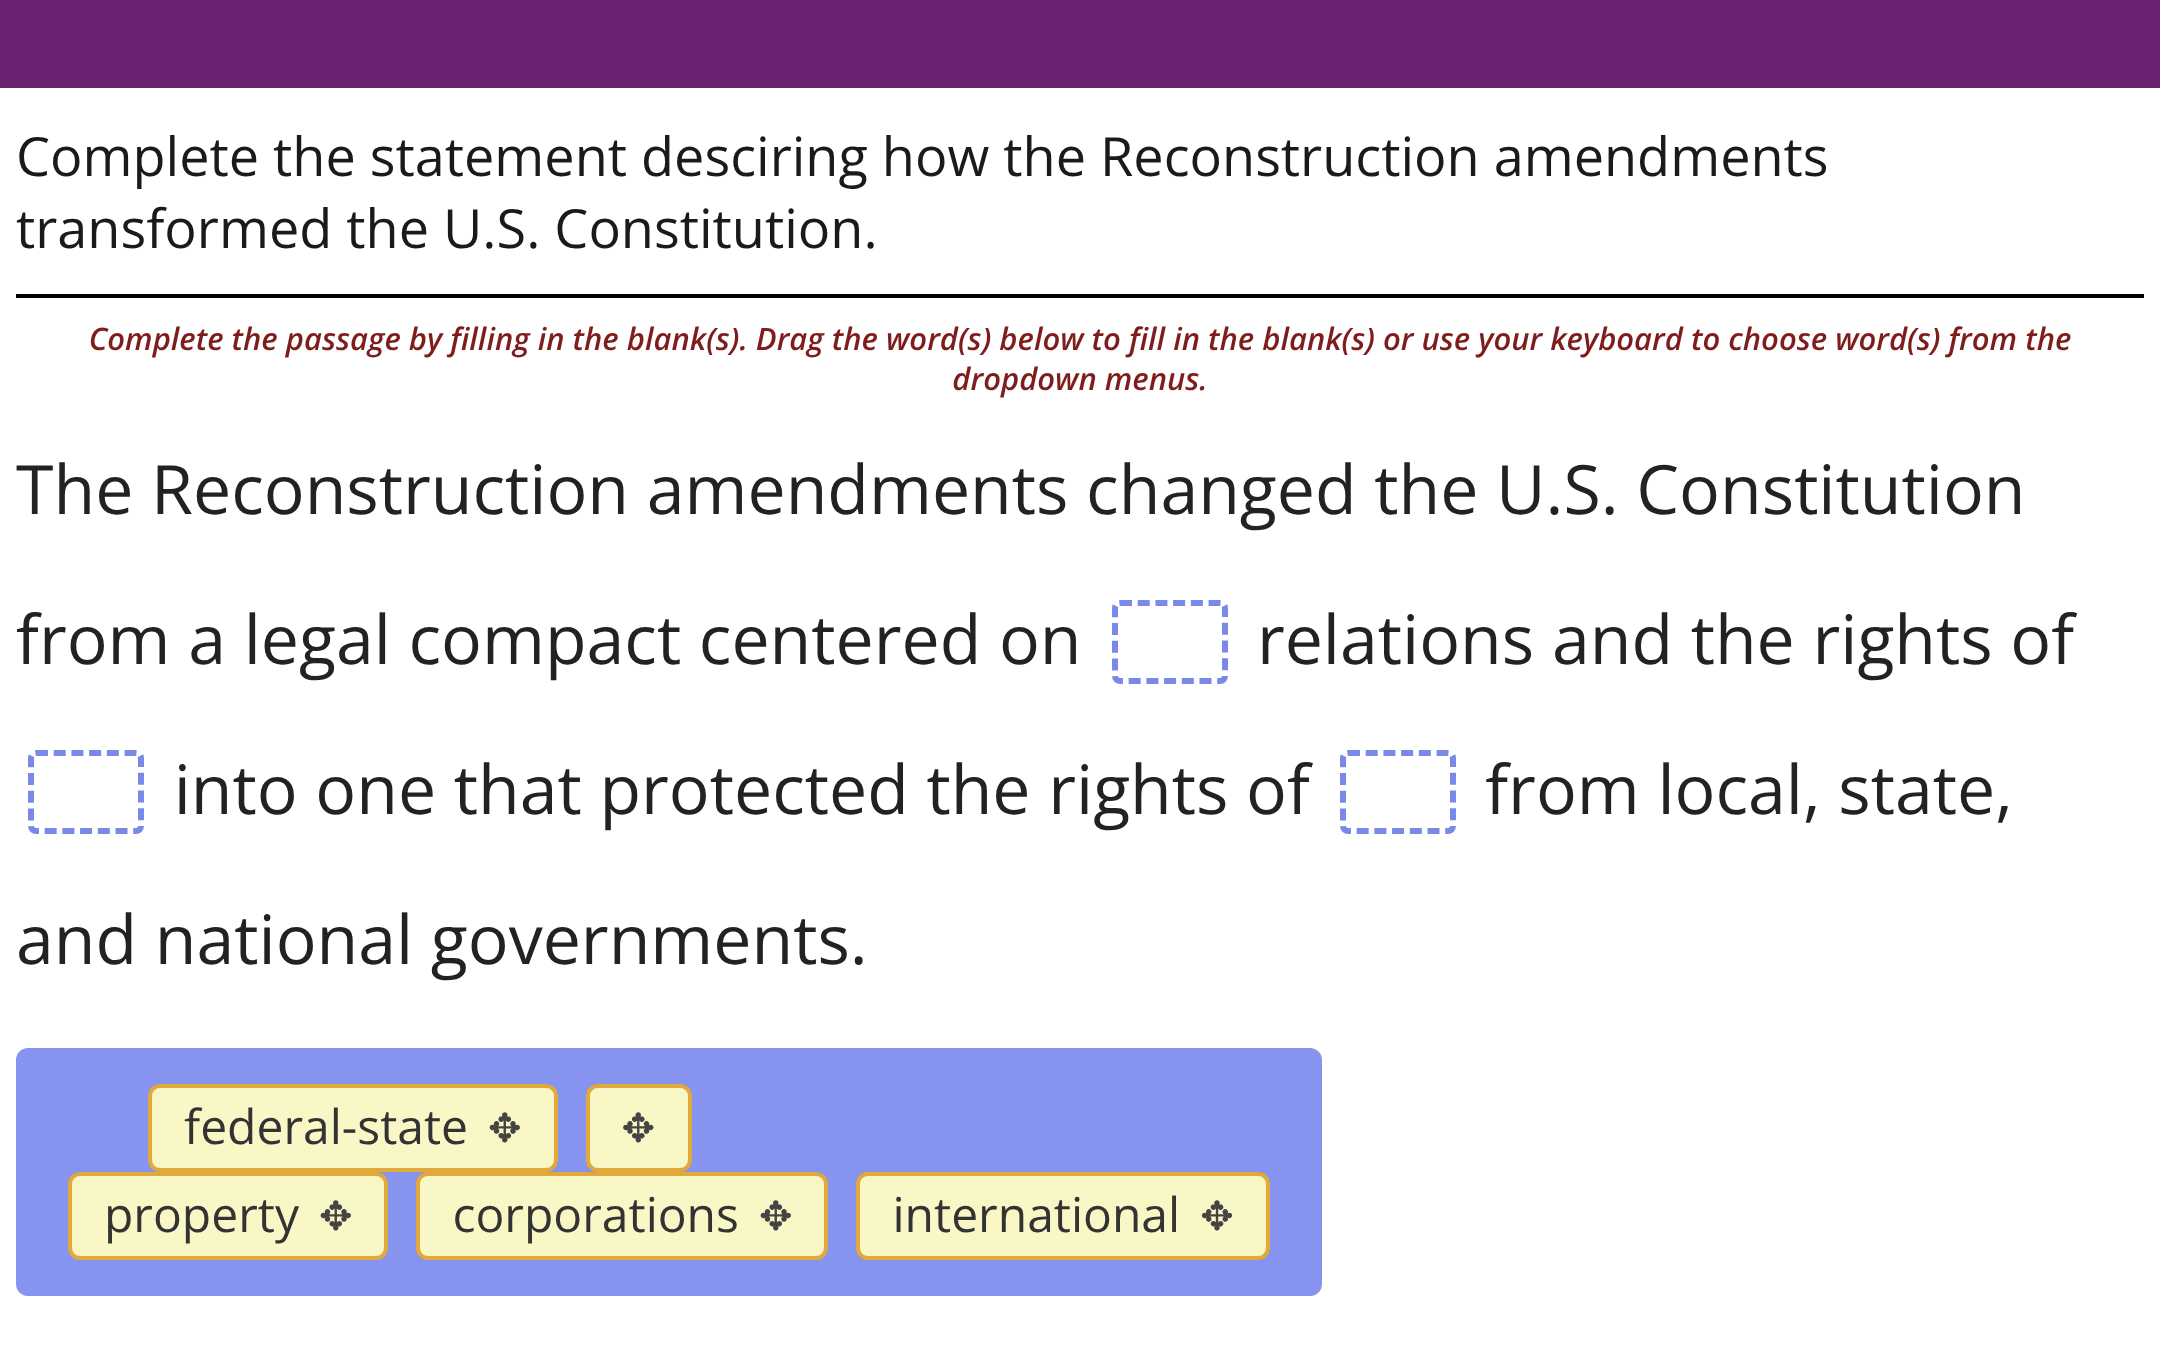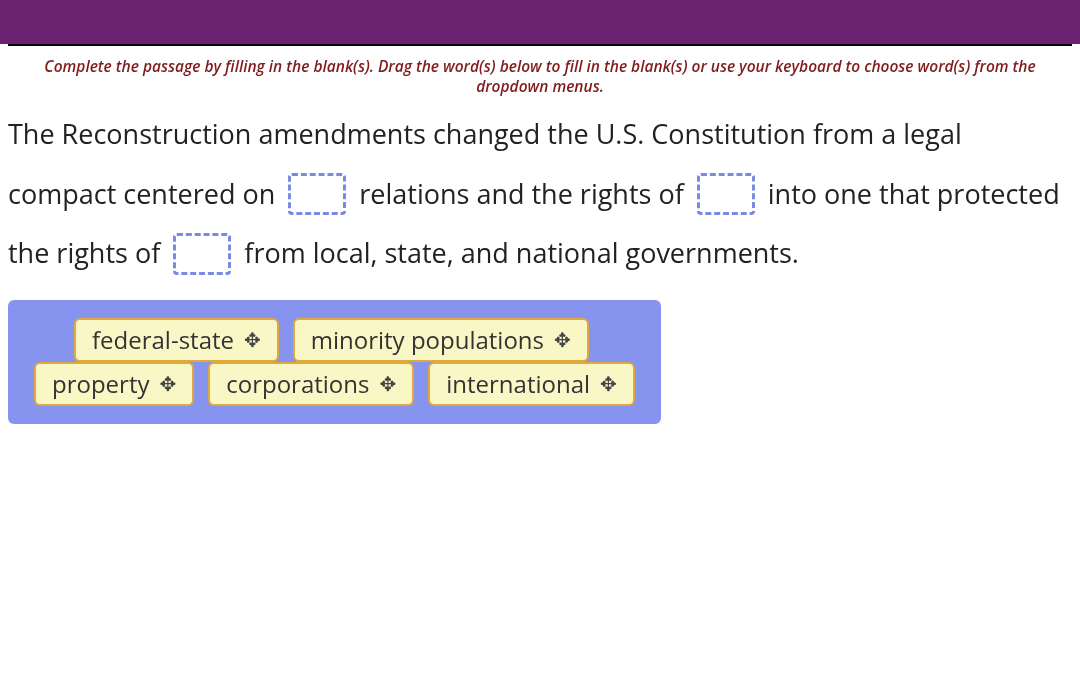--- a/index.html
+++ b/index.html
@@ -31,21 +31,21 @@
   .instructions {
     font-style: italic;
     font-weight: 600;
     text-align: center;
     font-size: 15.5px;
     color: #7f1d1d;
     padding: 0 10px 8px 10px;
     line-height: 1.3;
   }
   .passage {
-    font-size: 27px;
+    font-size: 34px;
     line-height: 2.2;
     color: #222;
     font-weight: 400;
   }
   .blank-slot {
     display: inline-block;
     min-width: 58px;
     height: 42px;
     border: 3px dashed #7a88e8;
     border-radius: 4px;
@@ -86,37 +86,37 @@
     line-height: 1;
   }
 </style>
 </head>
 <body>
 
 <div class="top-bar"></div>
 
 <div class="content">
 
+  <div class="question-title">Complete the statement desciring how the Reconstruction amendments transformed the U.S. Constitution.</div>
 
   <div class="hr"></div>
 
   <div class="instructions">Complete the passage by filling in the blank(s). Drag the word(s) below to fill in the blank(s) or use your keyboard to choose word(s) from the dropdown menus.</div>
 
   <div class="passage">
     <span>The Reconstruction amendments changed the U.S. Constitution from a legal compact centered on </span><span class="blank-slot"></span><span> relations and the rights of </span><span class="blank-slot"></span><span> into one that protected the rights of </span><span class="blank-slot"></span><span> from local, state, and national governments.</span>
   </div>
 
   <div class="word-bank">
     <div class="bank-row" style="padding-left:40px;">
       <div class="drag-chip">
         <span>federal-state</span>
         <span class="move-icon">✥</span>
       </div>
       <div class="drag-chip">
-        <span>minority populations</span>
         <span class="move-icon">✥</span>
       </div>
     </div>
     <div class="bank-row">
       <div class="drag-chip">
         <span>property</span>
         <span class="move-icon">✥</span>
       </div>
       <div class="drag-chip">
         <span>corporations</span>

